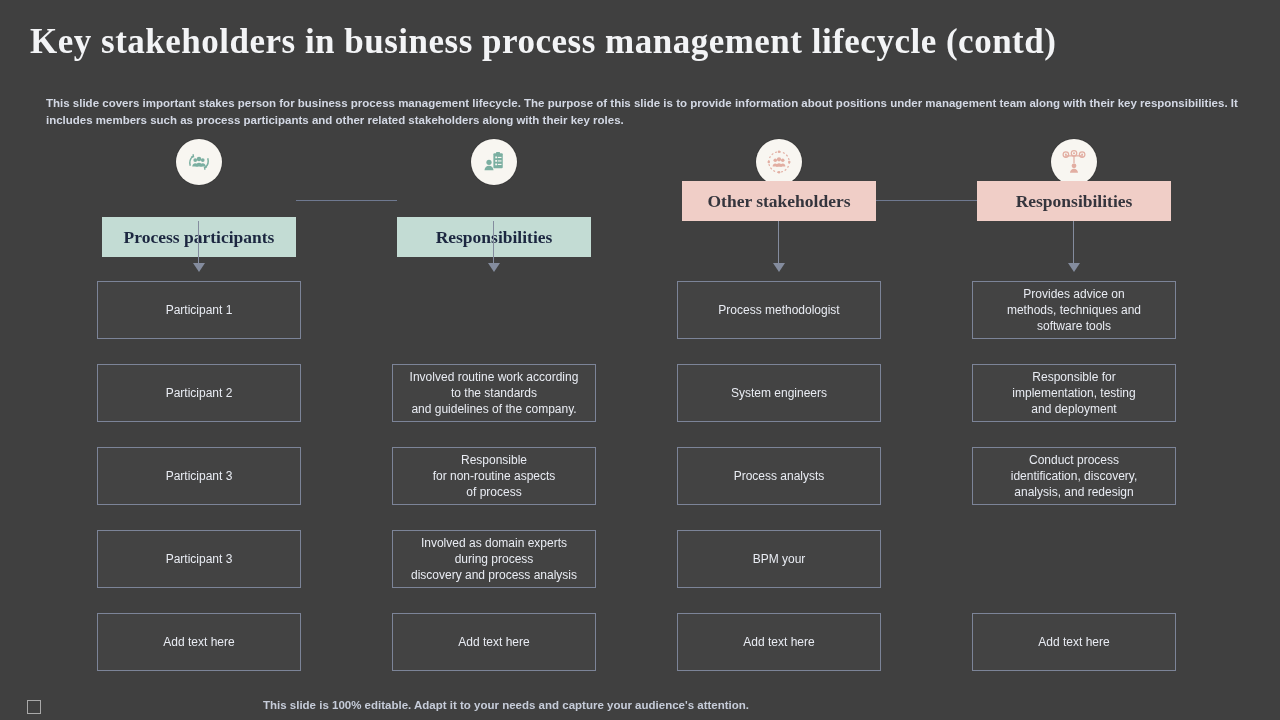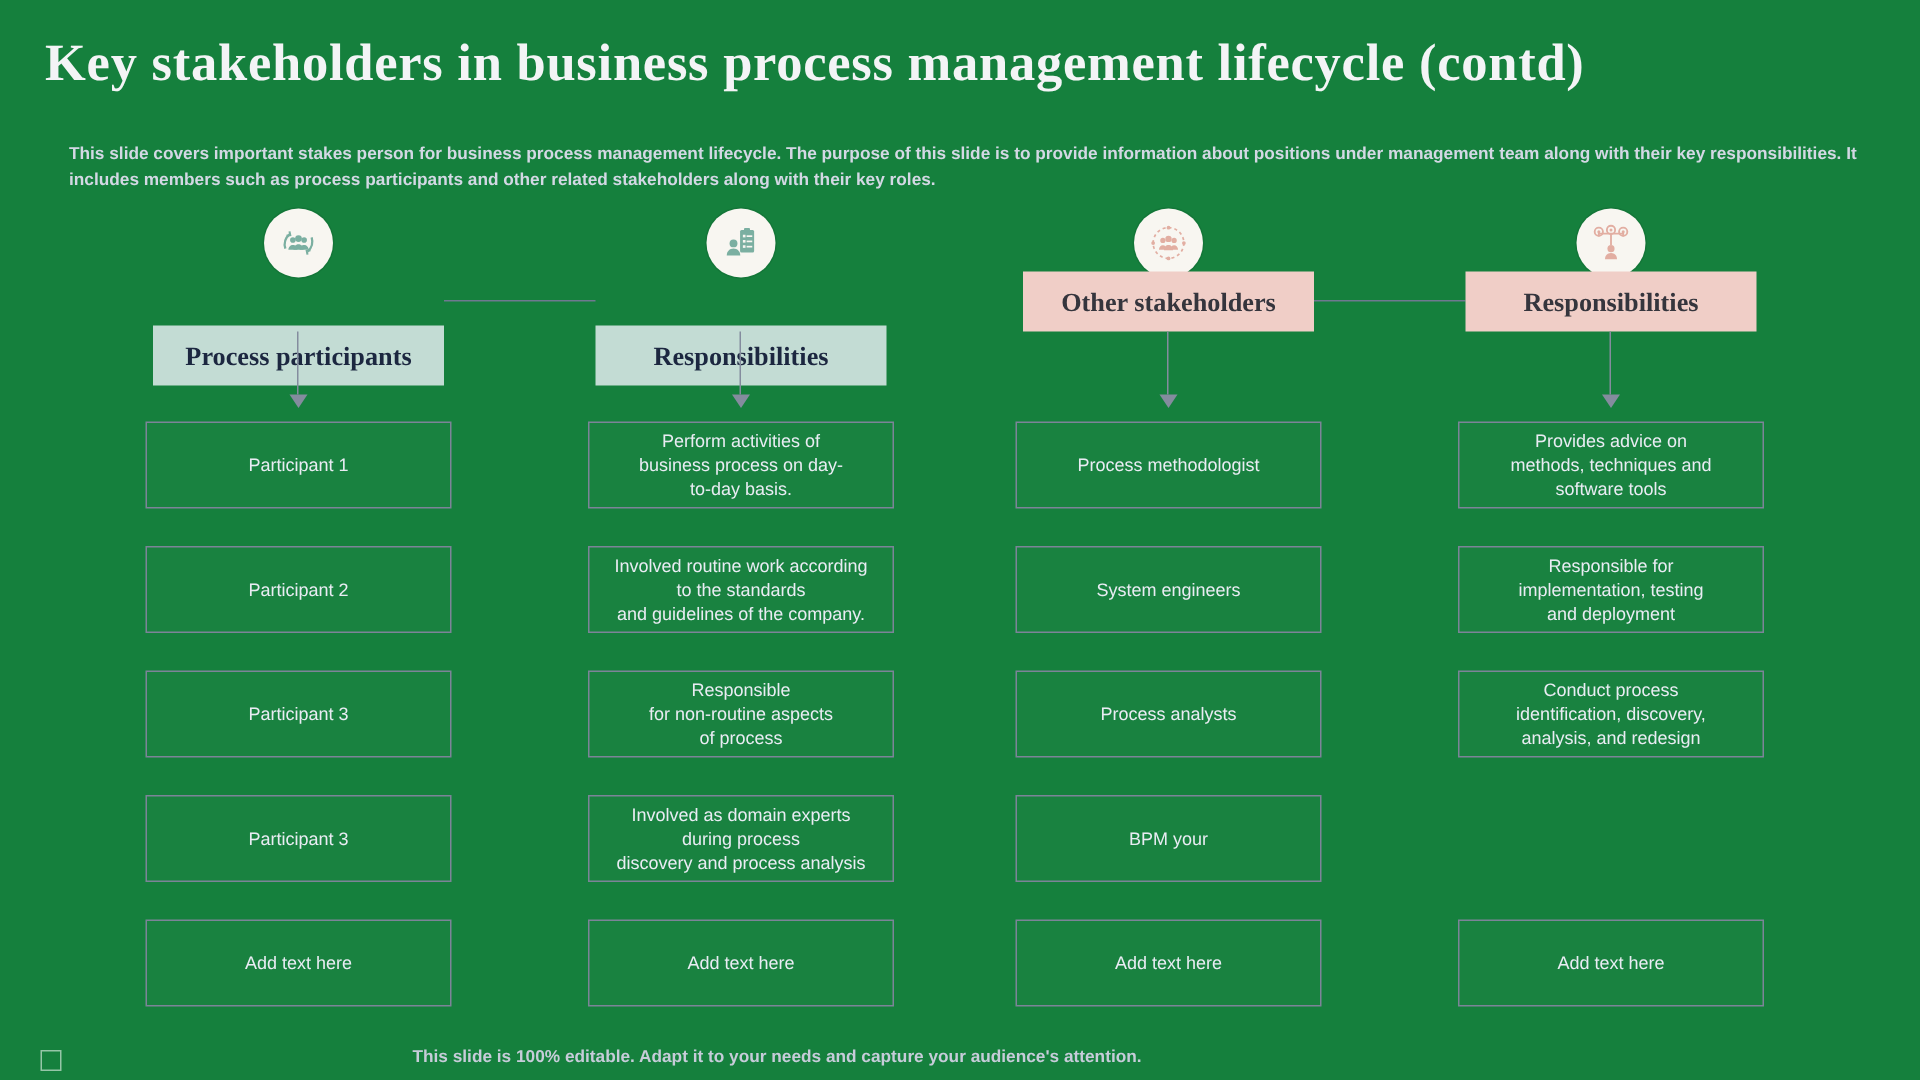--- a/index.html
+++ b/index.html
@@ -1,18 +1,18 @@
 <!DOCTYPE html>
 <html><head>
 <meta charset="utf-8">
 <style>
   html,body{margin:0;padding:0;background:#10162b;}
   .slide{
     position:relative;width:1280px;height:720px;overflow:hidden;
-    background:#15803d;
+    background:#404040;
     font-family:"Liberation Sans", sans-serif;
   }
   .title{
     position:absolute;left:30px;top:22px;width:1220px;margin:0;
     font-family:"Liberation Serif", serif;
     font-size:35px;font-weight:700;color:#f3f4f6;letter-spacing:.5px;
   }
   .subtitle{
     position:absolute;left:30px;top:79px;width:1218px;margin:16px;
     font-size:11.5px;font-weight:700;color:#d3d8e4;line-height:1.5;
@@ -39,21 +39,21 @@
   .hconn{position:absolute;top:200px;height:1px;background:#6f7990;}
   .box{
     position:absolute;left:0;width:202px;height:56px;
     border:1px solid #7c8498;background:rgba(255,255,255,0.02);
     display:flex;align-items:center;justify-content:center;text-align:center;
   }
   .box span{white-space:pre-line;font-size:12px;color:#e9ecf3;line-height:1.35;padding:2px 6px;}
   .r0{top:281px}.r1{top:364px}.r2{top:447px}.r3{top:530px}.r4{top:613px}
   .footer{
     position:absolute;left:0;top:699px;width:1012px;margin:0;text-align:center;
-    font-size:11.5px;font-weight:600;color:#c6ccd9;padding-left:12px;
+    font-size:11.5px;font-weight:600;color:#c6ccd9;
   }
   .corner-marker{
     position:absolute;left:27px;top:700px;width:12px;height:12px;
     border:1px solid rgba(255,255,255,.55);
   }
   svg{display:block}
 </style>
 </head>
 <body>
 
@@ -111,25 +111,20 @@
         <rect x="15" y="10.7" width="3" height="0.9" fill="#f8f6f1"></rect>
         <rect x="13" y="13.2" width="1.4" height="1.4" fill="#f8f6f1"></rect>
         <rect x="15" y="13.5" width="3" height="0.9" fill="#f8f6f1"></rect>
         <circle cx="8" cy="12.2" r="2.1" fill="#7bafa1"></circle>
         <path d="M4.4 18.6c0-2.2 1.6-3.7 3.6-3.7s3.6 1.5 3.6 3.7z" fill="#7bafa1"></path>
       </svg>
     </div>
     <div class="hdr teal">Responsibilities</div>
     <div class="vline"></div>
     <div class="arrow-down"></div>
-    <div class="box r0">
-        <span>Perform activities of
-business process on day-
-to-day basis.</span>
-      </div>
     <div class="box r1">
         <span>Involved routine work according
 to the standards
 and guidelines of the company.</span>
       </div>
     <div class="box r2">
         <span>Responsible
 for non-routine aspects
 of process</span>
       </div>

